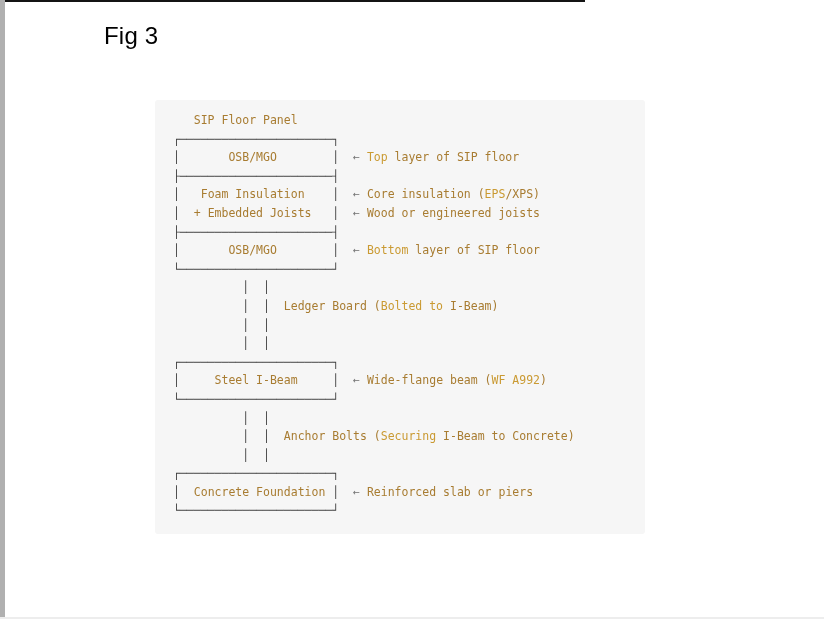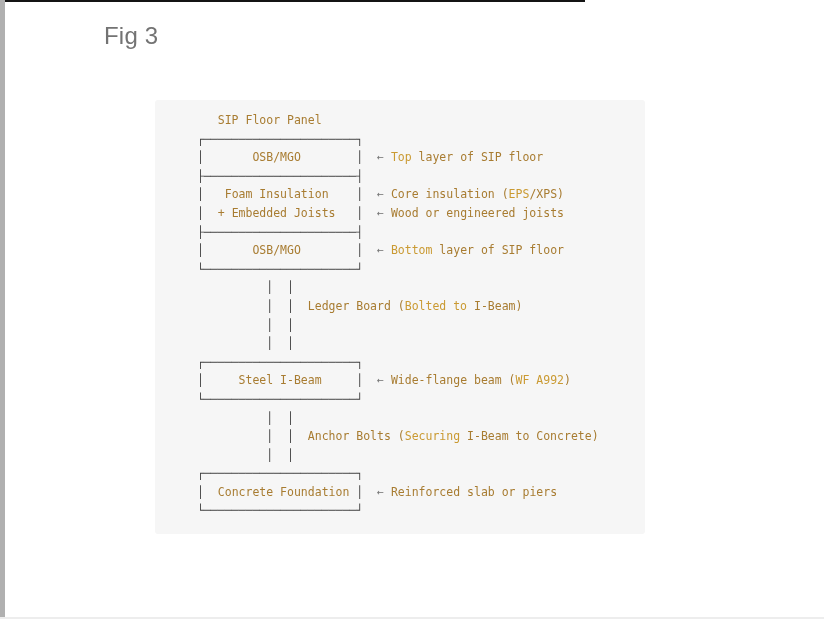--- a/index.html
+++ b/index.html
@@ -39,26 +39,26 @@
     padding: 11px 16px 14px 18px;
   }
   .ascii-diagram {
     margin: 0;
     font-family: "DejaVu Sans Mono", "Liberation Mono", monospace;
     font-size: 11.5px;
     line-height: 18.6px;
     white-space: pre;
     font-variant-ligatures: none;
   }
-  .ascii-diagram div { height: 18.6px; margin-left: 24px; }
+  .ascii-diagram div { height: 18.6px; }
 </style>
 </head>
 <body>
 
 <div class="chrome-top-border"></div>
 <div class="chrome-left-border"></div>
 <div class="chrome-bottom-border"></div>
 
-<div class="figure-caption" style="color: #737373;">Fig 3</div>
+<div class="figure-caption" style="color: #000000;">Fig 3</div>
 
 <div class="code-panel" style="background: rgb(246, 246, 246);">
   <pre class="ascii-diagram"><div><span style="color: rgb(168, 124, 49);">   SIP Floor Panel</span></div><div><span style="color: rgb(61, 61, 61);">┌──────────────────────┐</span></div><div><span style="color: rgb(61, 61, 61);">│       </span><span style="color: rgb(168, 124, 49);">OSB/MGO</span><span style="color: rgb(61, 61, 61);">        │  </span><span style="color: rgb(111, 111, 111);">← </span><span style="color: rgb(202, 154, 50);">Top</span><span style="color: rgb(168, 124, 49);"> layer of SIP floor</span></div><div><span style="color: rgb(61, 61, 61);">├──────────────────────┤</span></div><div><span style="color: rgb(61, 61, 61);">│   </span><span style="color: rgb(168, 124, 49);">Foam Insulation</span><span style="color: rgb(61, 61, 61);">    │  </span><span style="color: rgb(111, 111, 111);">← </span><span style="color: rgb(168, 124, 49);">Core insulation (</span><span style="color: rgb(202, 154, 50);">EPS</span><span style="color: rgb(168, 124, 49);">/XPS)</span></div><div><span style="color: rgb(61, 61, 61);">│  </span><span style="color: rgb(168, 124, 49);">+ Embedded Joists</span><span style="color: rgb(61, 61, 61);">   │  </span><span style="color: rgb(111, 111, 111);">← </span><span style="color: rgb(168, 124, 49);">Wood or engineered joists</span></div><div><span style="color: rgb(61, 61, 61);">├──────────────────────┤</span></div><div><span style="color: rgb(61, 61, 61);">│       </span><span style="color: rgb(168, 124, 49);">OSB/MGO</span><span style="color: rgb(61, 61, 61);">        │  </span><span style="color: rgb(111, 111, 111);">← </span><span style="color: rgb(202, 154, 50);">Bottom</span><span style="color: rgb(168, 124, 49);"> layer of SIP floor</span></div><div><span style="color: rgb(61, 61, 61);">└──────────────────────┘</span></div><div><span style="color: rgb(61, 61, 61);">          │  │</span></div><div><span style="color: rgb(61, 61, 61);">          │  │  </span><span style="color: rgb(168, 124, 49);">Ledger Board (</span><span style="color: rgb(202, 154, 50);">Bolted to</span><span style="color: rgb(168, 124, 49);"> I-Beam)</span></div><div><span style="color: rgb(61, 61, 61);">          │  │</span></div><div><span style="color: rgb(61, 61, 61);">          │  │</span></div><div><span style="color: rgb(61, 61, 61);">┌──────────────────────┐</span></div><div><span style="color: rgb(61, 61, 61);">│     </span><span style="color: rgb(168, 124, 49);">Steel I-Beam</span><span style="color: rgb(61, 61, 61);">     │  </span><span style="color: rgb(111, 111, 111);">← </span><span style="color: rgb(168, 124, 49);">Wide-flange beam (</span><span style="color: rgb(202, 154, 50);">WF A992</span><span style="color: rgb(168, 124, 49);">)</span></div><div><span style="color: rgb(61, 61, 61);">└──────────────────────┘</span></div><div><span style="color: rgb(61, 61, 61);">          │  │</span></div><div><span style="color: rgb(61, 61, 61);">          │  │  </span><span style="color: rgb(168, 124, 49);">Anchor Bolts (</span><span style="color: rgb(202, 154, 50);">Securing</span><span style="color: rgb(168, 124, 49);"> I-Beam to Concrete)</span></div><div><span style="color: rgb(61, 61, 61);">          │  │</span></div><div><span style="color: rgb(61, 61, 61);">┌──────────────────────┐</span></div><div><span style="color: rgb(61, 61, 61);">│  </span><span style="color: rgb(168, 124, 49);">Concrete Foundation</span><span style="color: rgb(61, 61, 61);"> │  </span><span style="color: rgb(111, 111, 111);">← </span><span style="color: rgb(168, 124, 49);">Reinforced slab or piers</span></div><div><span style="color: rgb(61, 61, 61);">└──────────────────────┘</span></div></pre>
 </div>
 
 </body></html>

